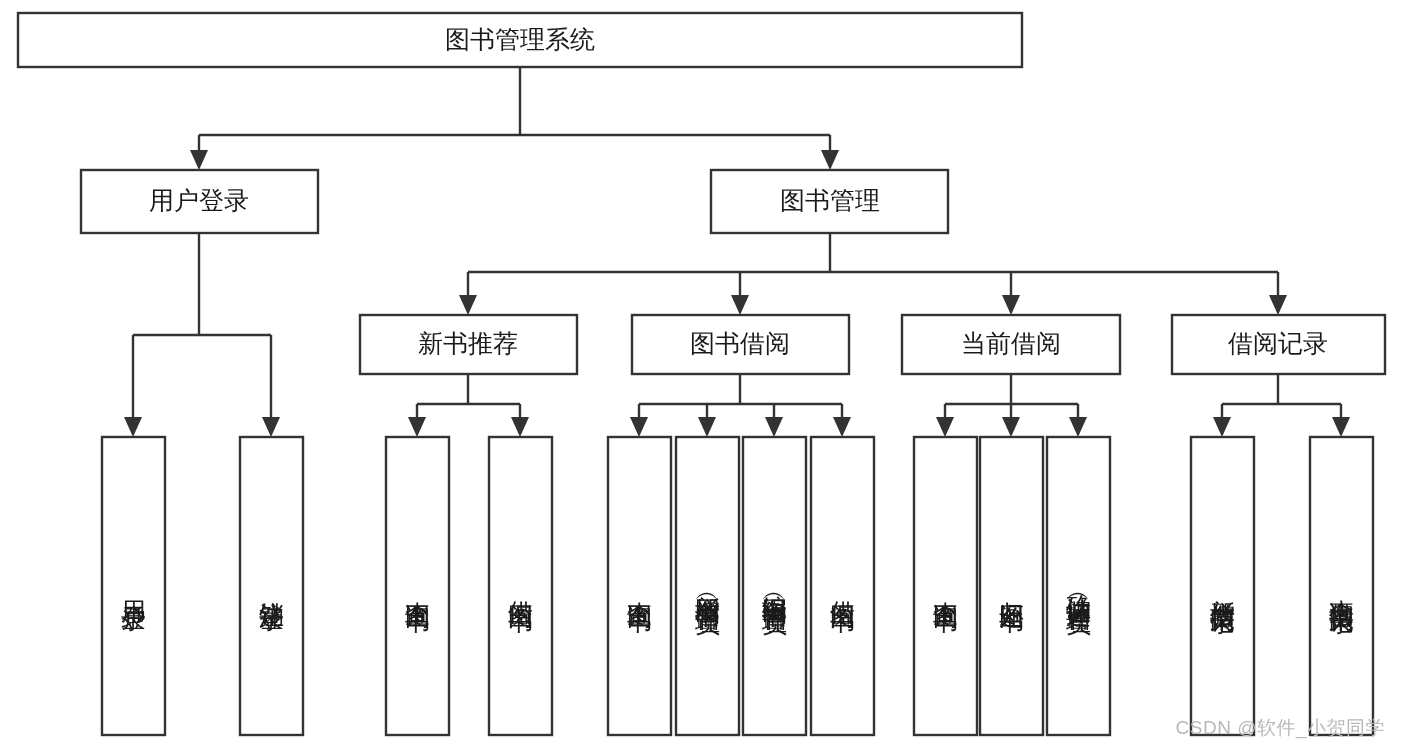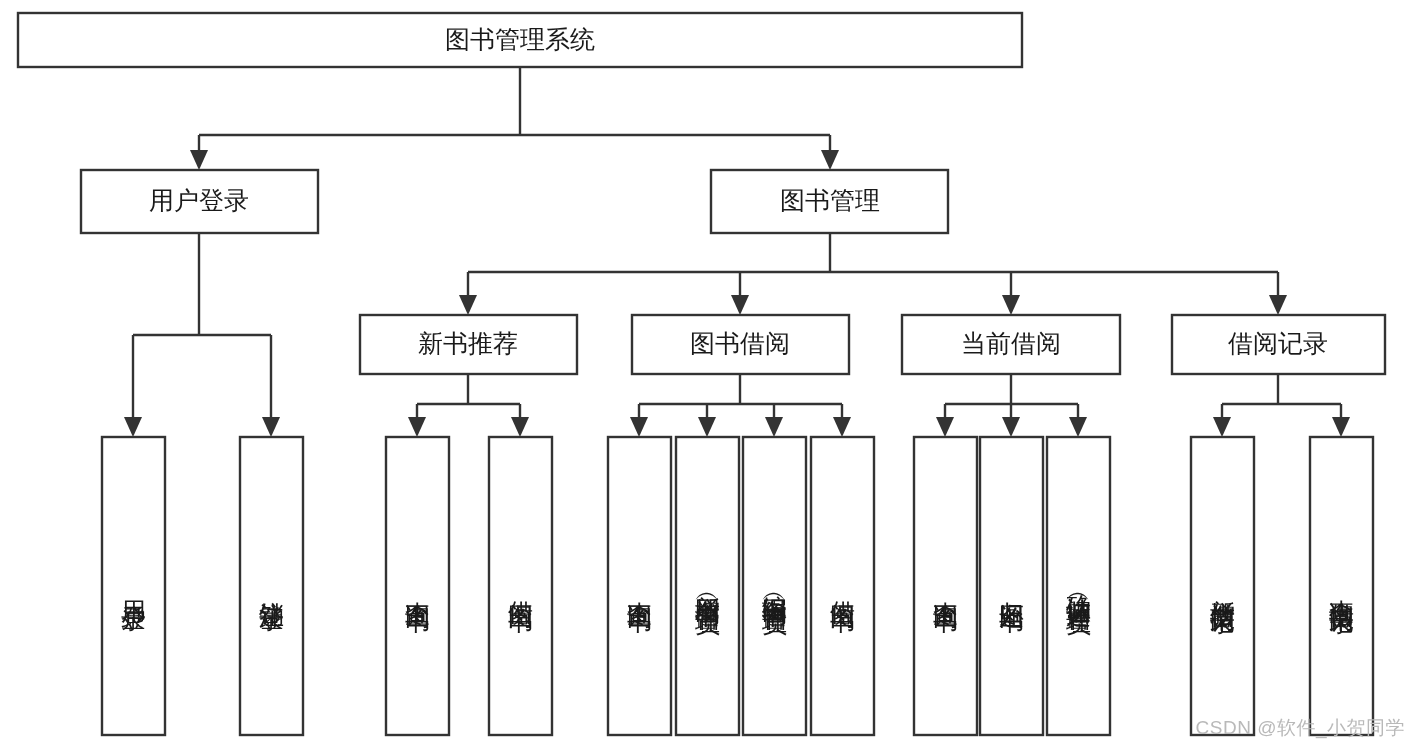--- a/index.html
+++ b/index.html
@@ -67,21 +67,21 @@
     text-orientation: upright;
     font-family: "Liberation Sans", "DejaVu Sans", sans-serif;
     font-size: 25px;
     line-height: 1.08;
     letter-spacing: 2.5px;
     color: #1a1a1a;
     white-space: nowrap;
   }
   .watermark {
     position: absolute;
-    right: 0;
+    right: 20px;
     bottom: 6px;
     font-family: "Liberation Sans", "DejaVu Sans", sans-serif;
     font-size: 19px;
     color: #b9b9b9;
     letter-spacing: 0.5px;
     white-space: nowrap;
   }
 </style>
 </head>
 <body>

